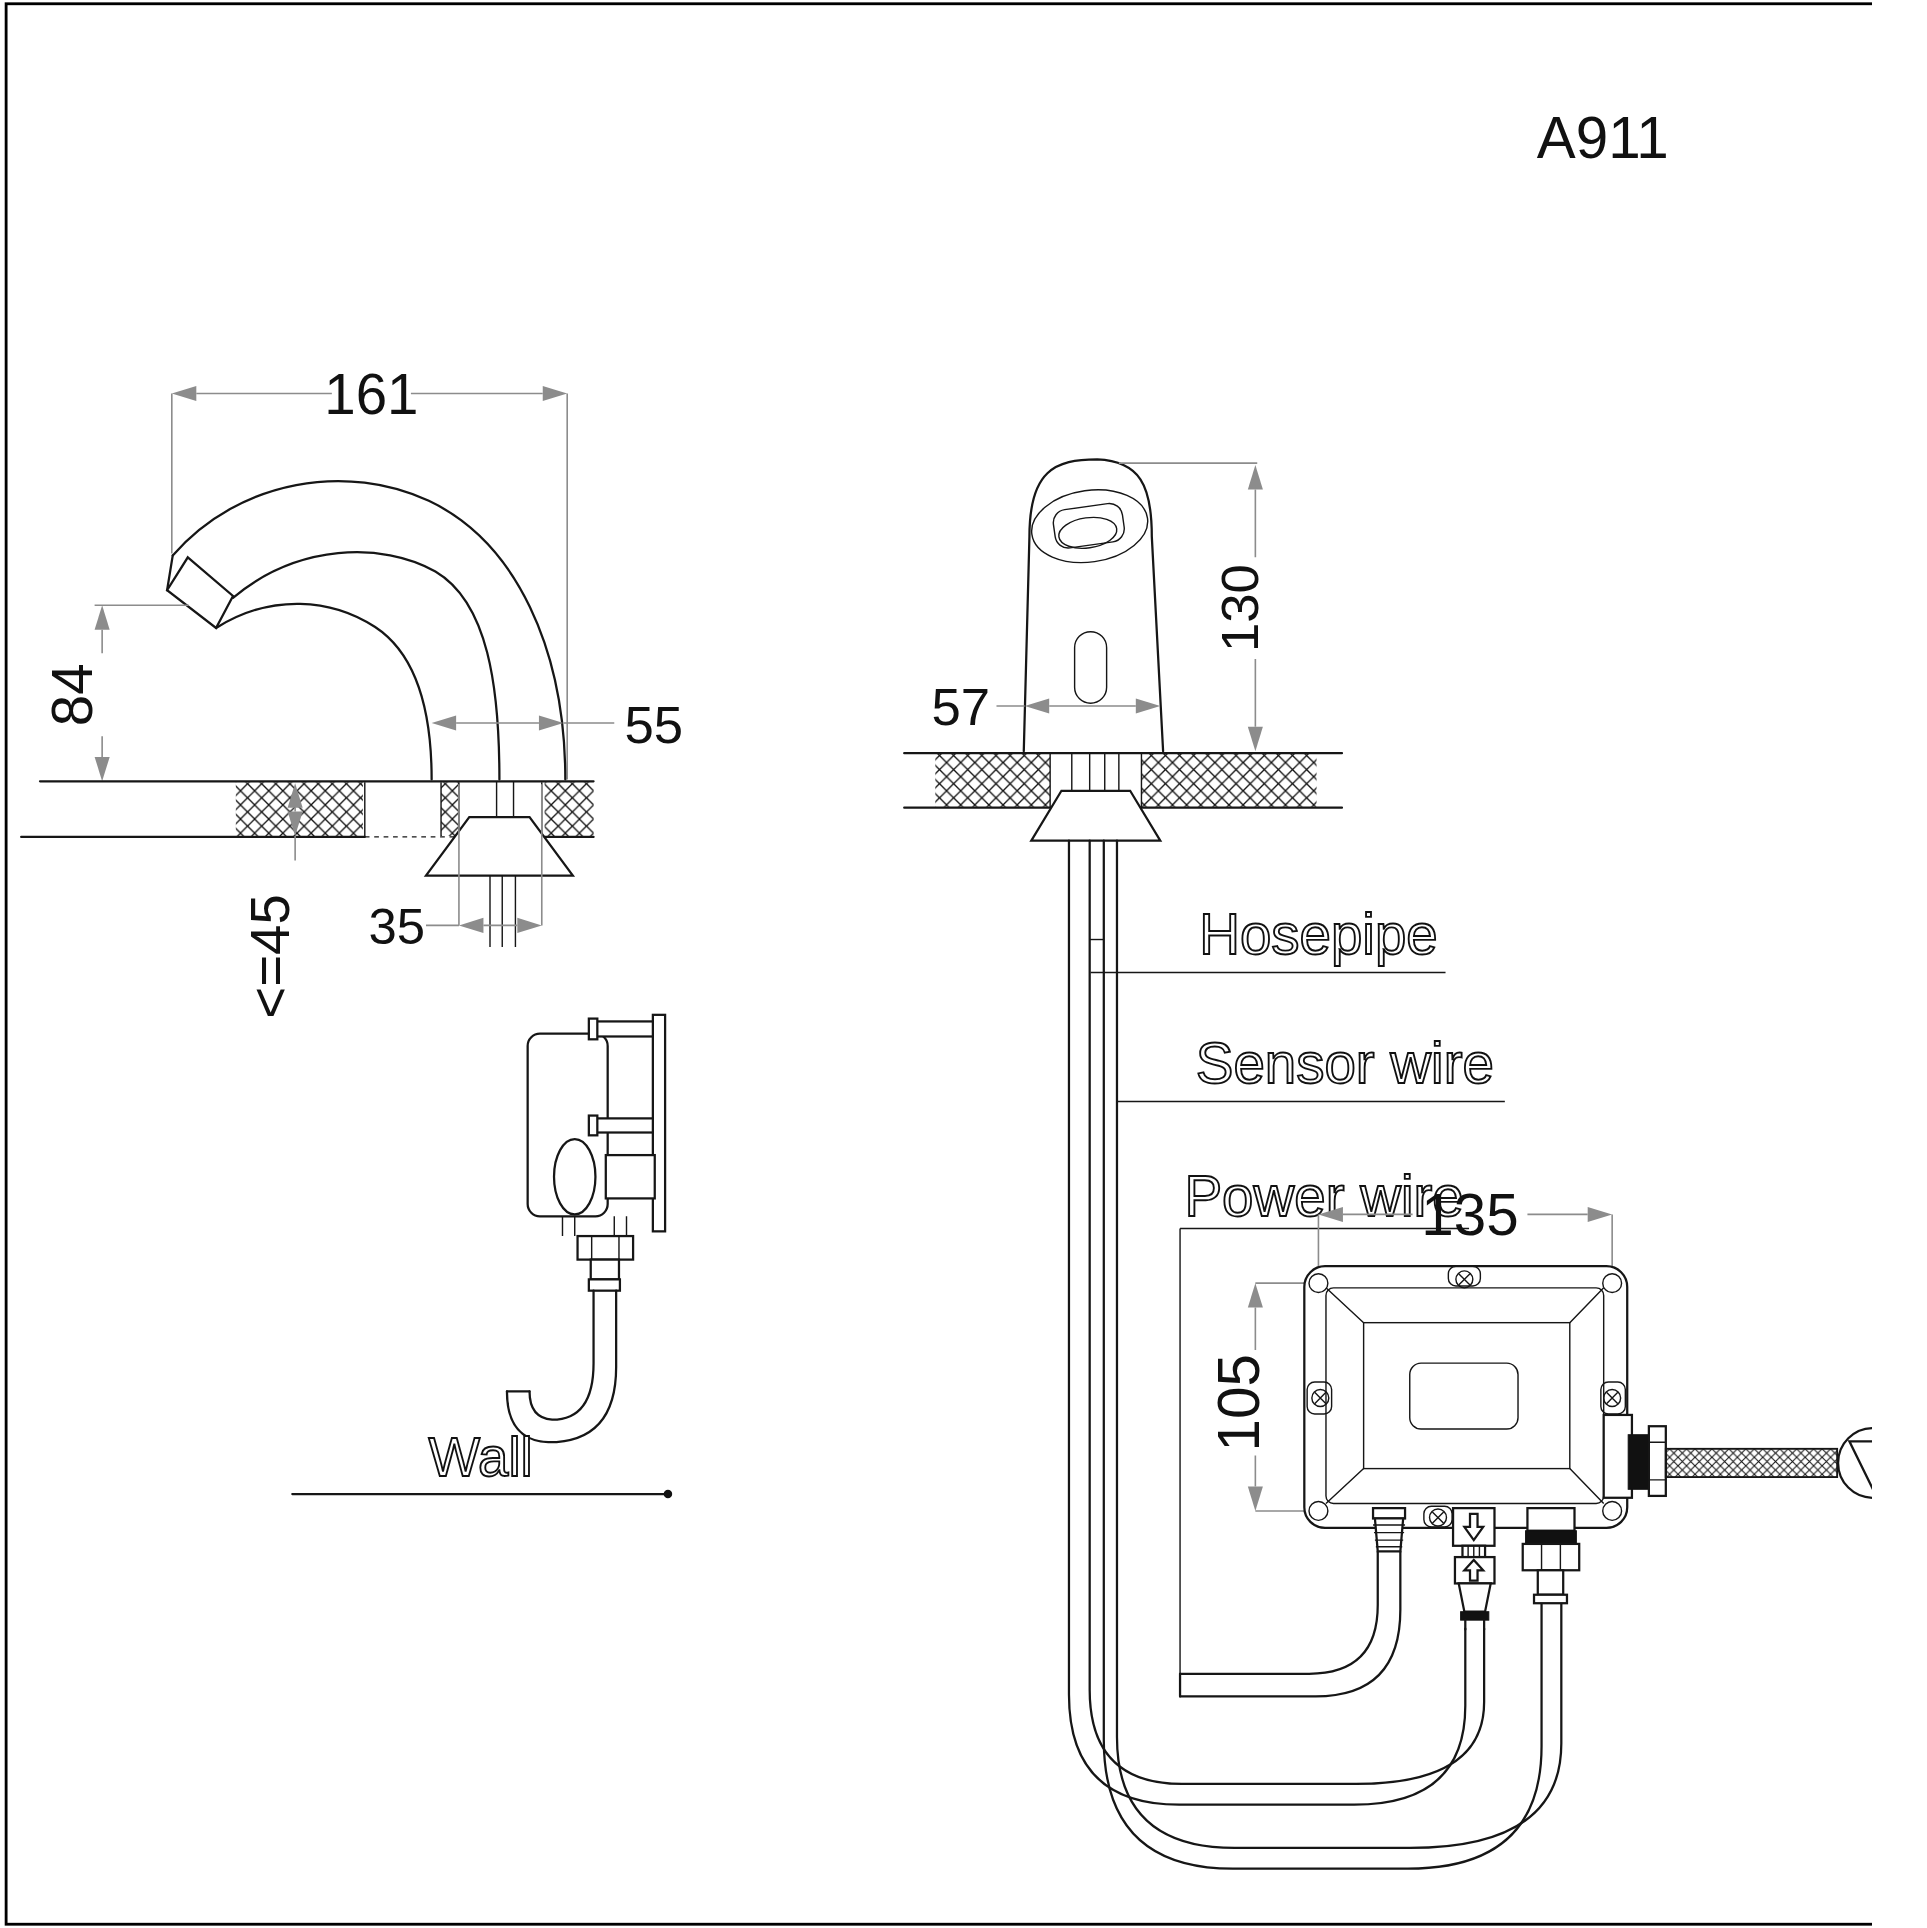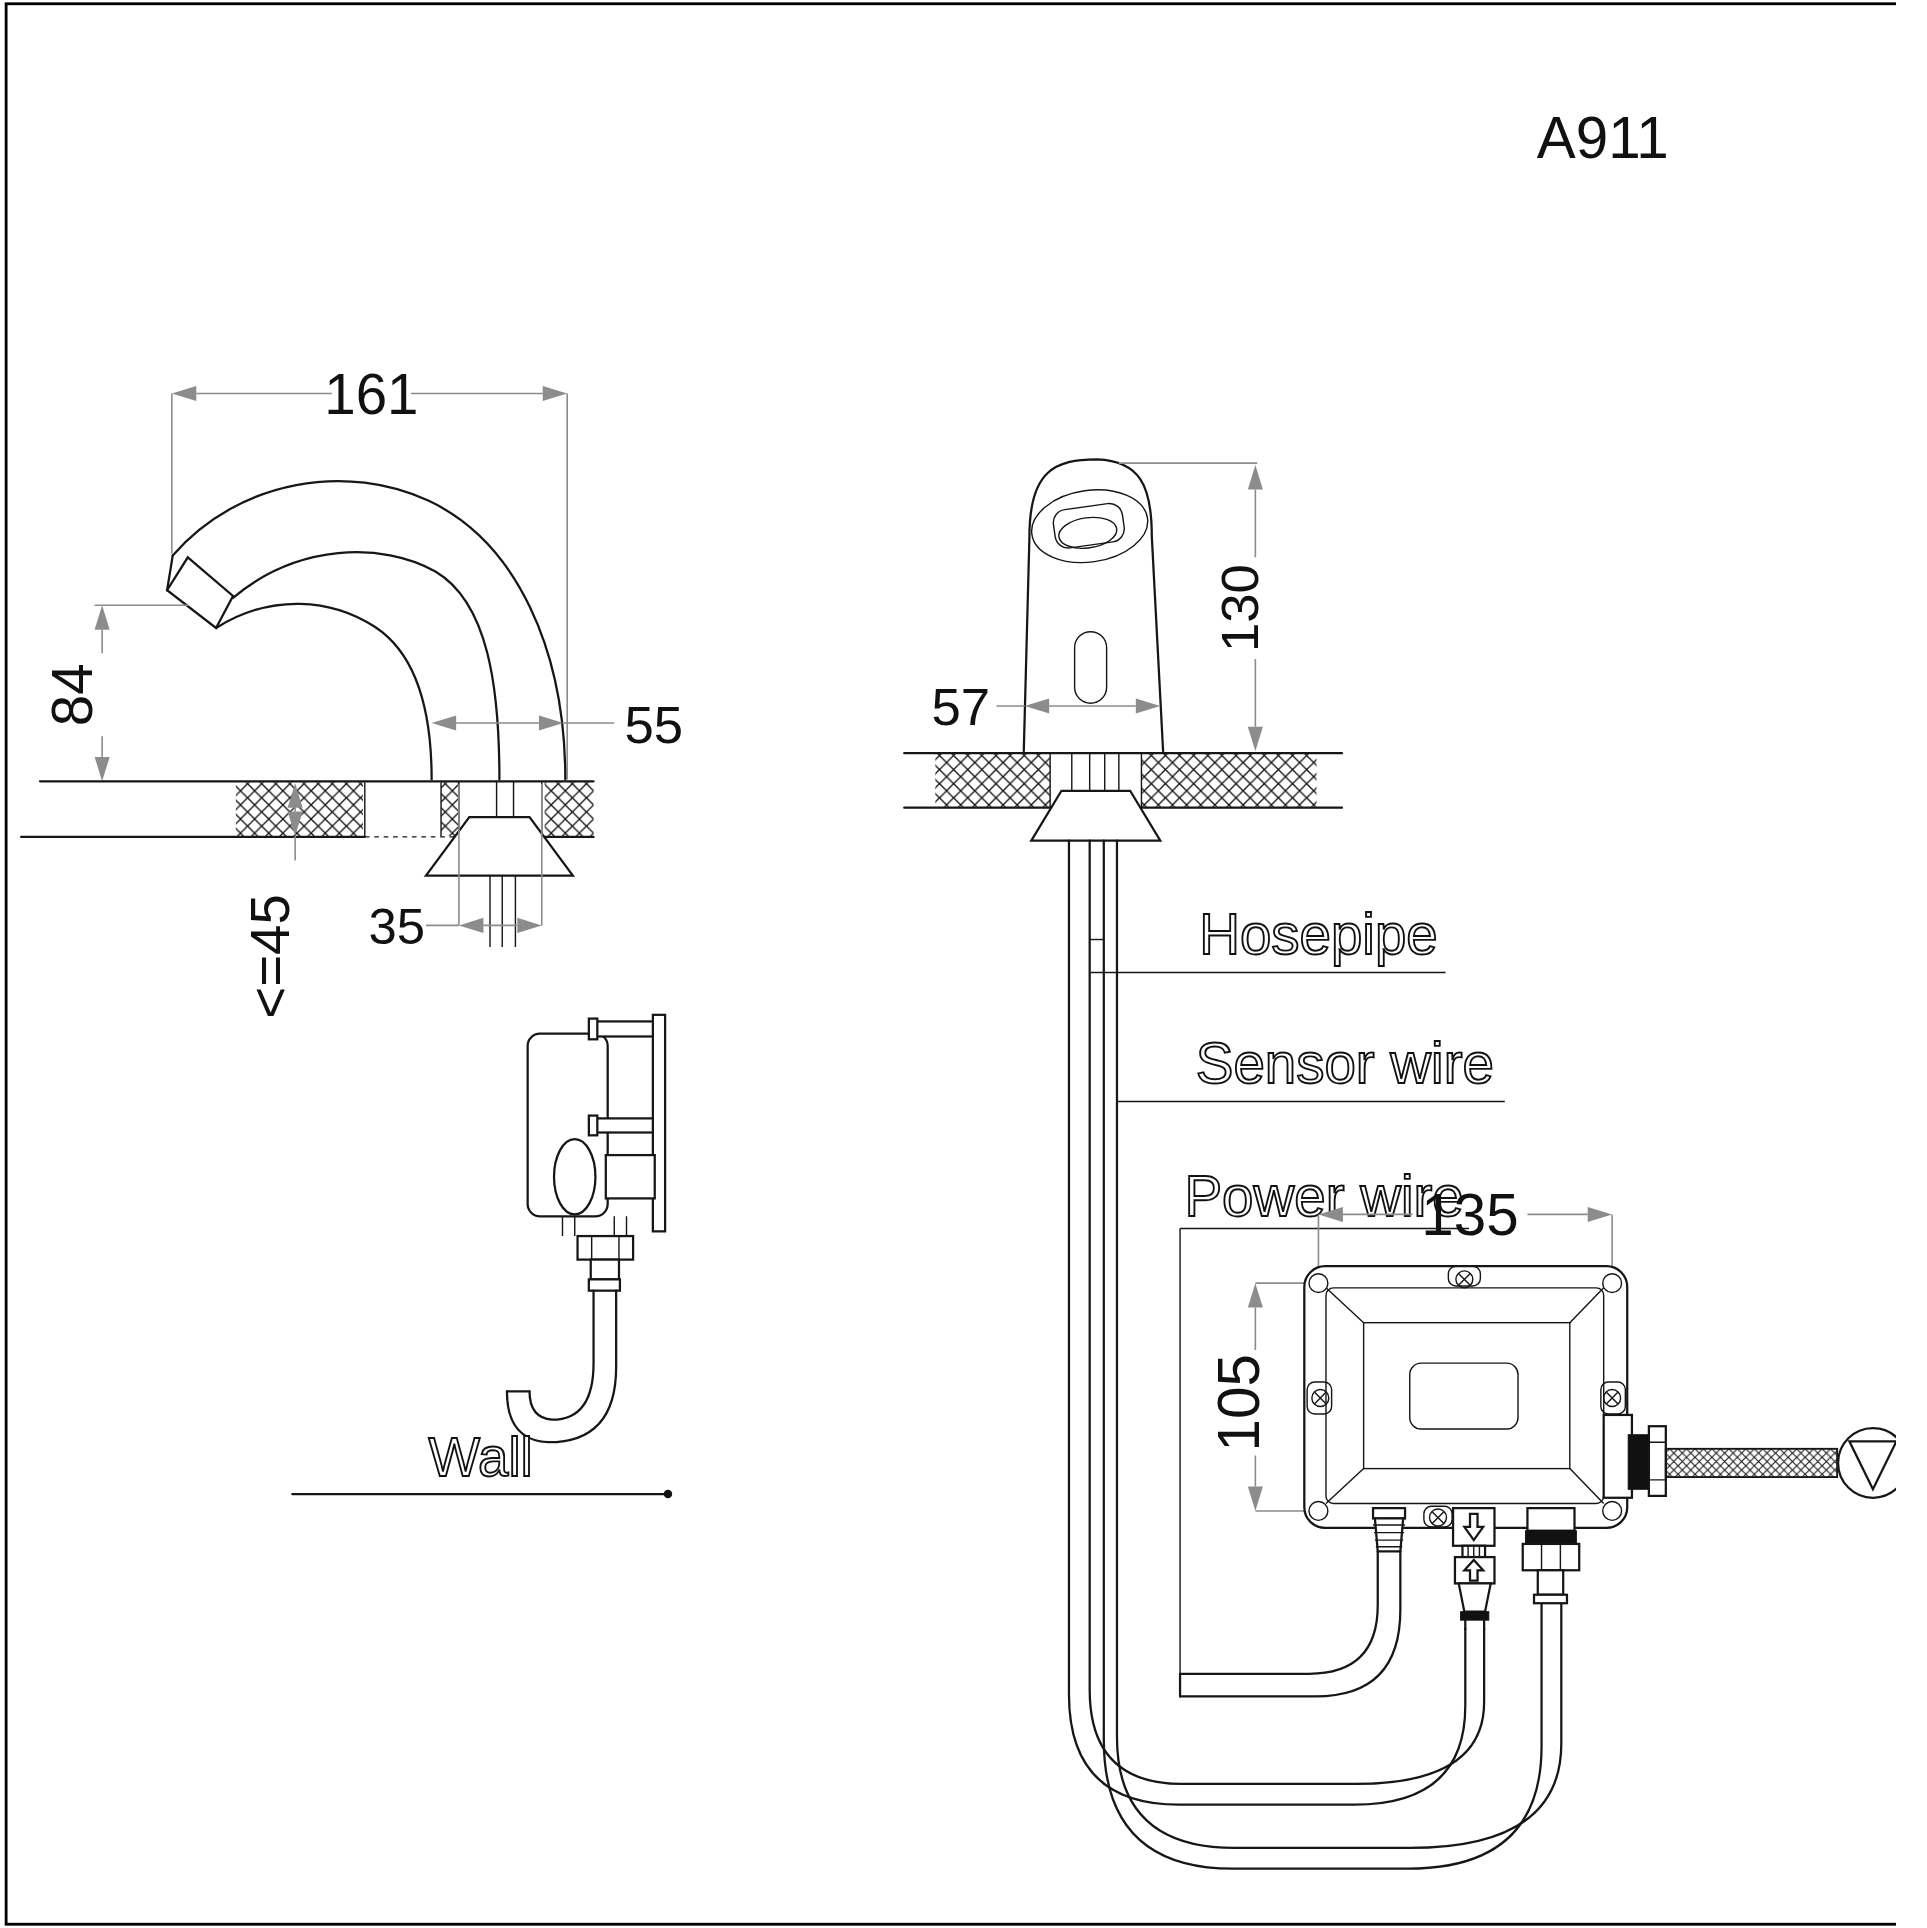--- a/index.html
+++ b/index.html
@@ -1,16 +1,16 @@
 <!DOCTYPE html>
 <html style="font-size:15px"><head>
 <meta charset="utf-8">
 <style>
   html,body{margin:0;padding:0;background:#ffffff;}
-  #stage{position:relative;width:1872px;height:1928px;background:#ffffff;overflow:hidden;padding-left:24px;}
+  #stage{position:relative;width:1872px;height:1928px;background:#ffffff;overflow:hidden;}
   svg{position:absolute;left:0;top:0;}
   .ln{stroke:#161616;stroke-width:2.4;fill:none;stroke-linecap:round;}
   .lnthin{stroke:#161616;stroke-width:1.5;fill:none;}
   .dimln{stroke:#8c8c8c;stroke-width:1.7;fill:none;}
   .dimarrow{fill:#8c8c8c;stroke:none;}
   .dim-text{fill:#111111;font-family:"Liberation Sans",sans-serif;}
   .outline-text{fill:#ffffff;stroke:#111111;stroke-width:2;font-family:"Liberation Sans",sans-serif;}
   .whitefill{fill:#ffffff;stroke:#161616;stroke-width:2.4;}
   .blackfill{fill:#111111;stroke:#111111;}
 </style>

